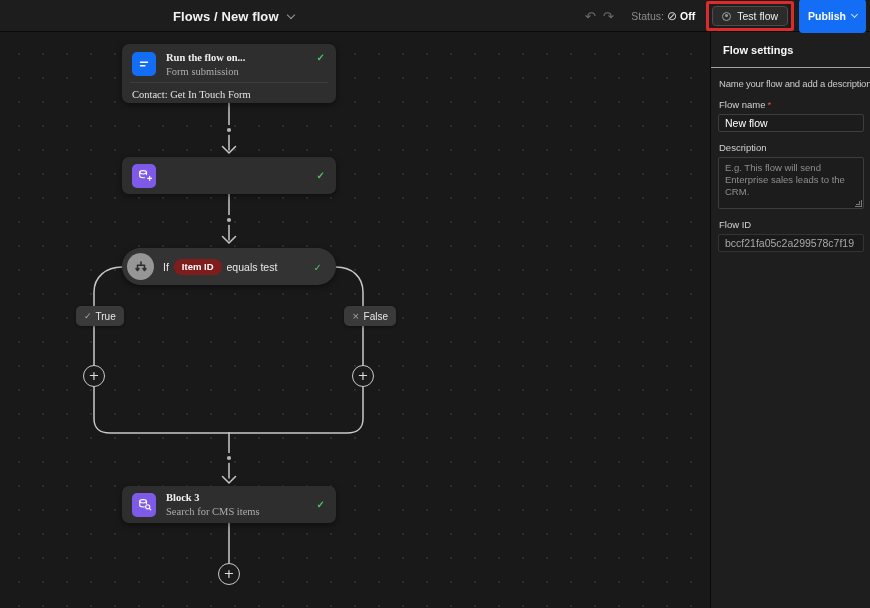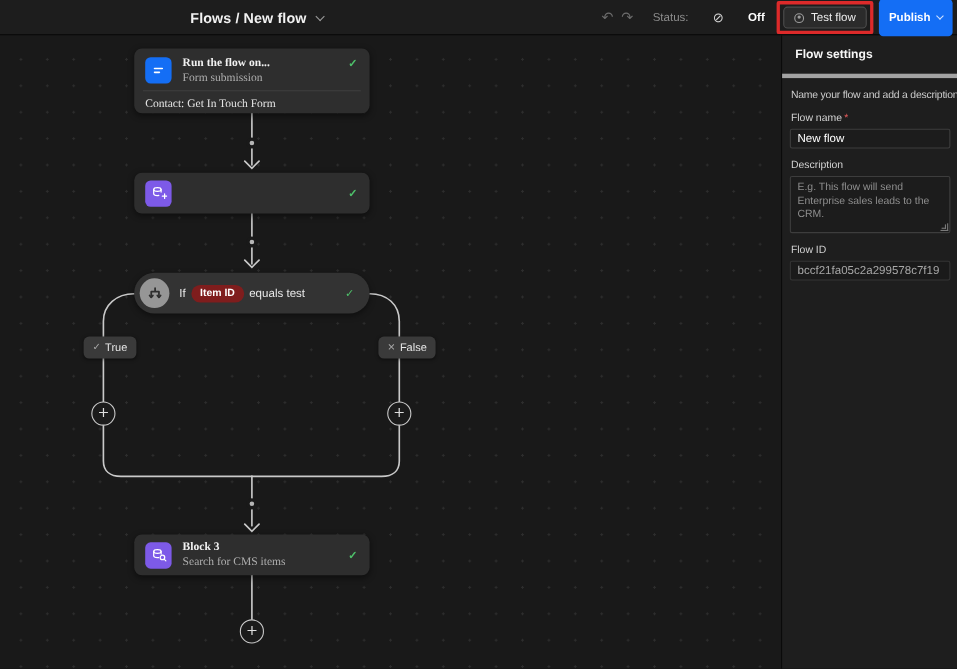--- a/index.html
+++ b/index.html
@@ -12,21 +12,21 @@
     background:#1d1d1d; border-bottom:1px solid #0a0a0a; z-index:30; }
   .tb-title { position:absolute; left:173px; top:0; height:32px; display:flex;
     align-items:center; gap:9px; cursor:pointer; }
   .tb-title .crumb { font-size:13px; font-weight:bold; color:#f2f2f2; letter-spacing:.1px; }
   .chev { width:6px; height:6px; border-right:1.5px solid #9a9a9a;
     border-bottom:1.5px solid #9a9a9a; transform:rotate(45deg); margin-top:-3px; }
   .tb-right { position:absolute; right:4px; top:0; height:32px; display:flex; align-items:center; }
   .hist-icon { font-family:"DejaVu Sans",sans-serif; color:#6d6d6d; font-size:13px;
     width:18px; text-align:center; cursor:pointer; }
   .hist-icon.redo { margin-right:14px; }
-  .status-group { display:flex; align-items:center; gap:22px; margin-right:11px; }
+  .status-group { display:flex; align-items:center; gap:3px; margin-right:11px; }
   .status-label { font-size:10.5px; color:#8d8d8d; }
   .status-off { font-family:"DejaVu Sans",sans-serif; font-size:12px; color:#d5d5d5; }
   .status-value { font-size:10.5px; font-weight:bold; color:#ffffff; }
   .annotation { border:3px solid #dd2a2a; border-radius:2px; padding:2px 3px; margin-right:5px; }
   .test-btn { display:flex; align-items:center; gap:6px; height:20px; padding:0 9px;
     background:#2b2b2b; border:1px solid #4d4d4d; border-radius:4px; cursor:pointer; }
   .test-btn .ring { width:9px; height:9px; border:1.5px solid #9c9c9c; border-radius:50%;
     position:relative; }
   .test-btn .ring::after { content:""; position:absolute; left:1.5px; top:1.5px;
     width:3px; height:3px; background:#9c9c9c; border-radius:50%; }
@@ -88,21 +88,21 @@
     background:#1b1b1b; border:1.5px solid #c9c9c9; color:#dedede; font-size:13px;
     line-height:18px; text-align:center; z-index:6; cursor:pointer;
     font-family:"DejaVu Sans",sans-serif; padding:0; }
   .plus-left { left:83px; top:333px; }
   .plus-right { left:352px; top:333px; }
   .plus-bottom { left:218px; top:531px; }
 
   
   .sidebar { position:absolute; left:710px; top:32px; width:160px; height:576px;
     background:#1e1e1e; border-left:1px solid #0a0a0a; z-index:20; }
-  .sb-header { padding:8px 12px 9px 12px; border-bottom:4px solid #a3a3a3; }
+  .sb-header { padding:8px 12px 9px 12px; border-bottom:1px solid #a3a3a3; }
   .sb-title { font-size:11px; font-weight:bold; color:#f7f7f7; }
   .sb-note { margin:10px 12px 0 8px; font-size:9.5px; letter-spacing:-0.2px;
     color:#cccccc; white-space:nowrap; }
   .sb-label { margin:10px 12px 0 8px; font-size:9.5px; color:#d2d2d2; }
   .req { color:#e25a5a; margin-left:2px; }
   .sb-input { display:block; width:146px; margin:4px 0 0 7px; background:#1c1c1c;
     border:1px solid #3d3d3d; border-radius:2px; color:#fff; font-size:10.5px;
     padding:3px 6px; height:18px; outline:none;
     font-family:"Liberation Sans","DejaVu Sans",sans-serif; }
   .sb-textarea-wrap { position:relative; width:146px; margin:4px 0 0 7px; }

